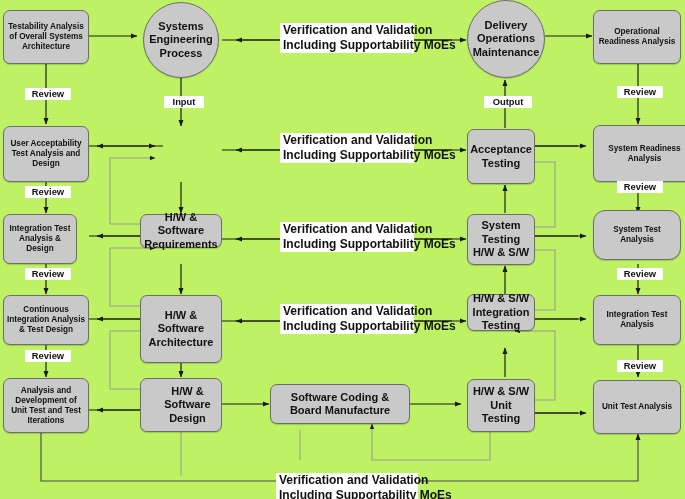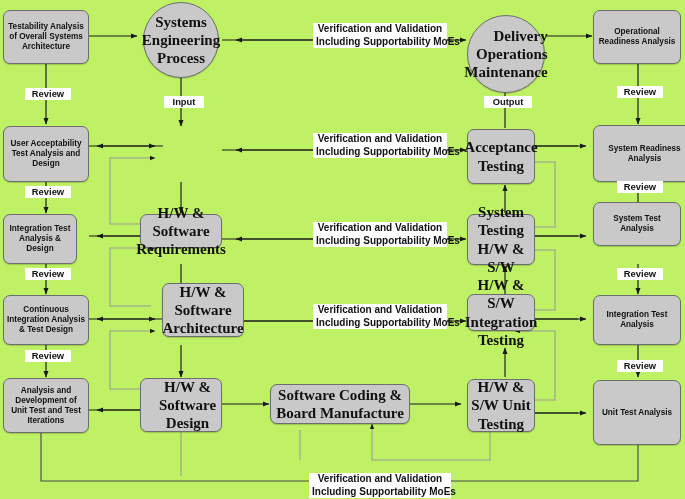--- a/index.html
+++ b/index.html
@@ -39,33 +39,33 @@
     line-height: 1.22;
     padding: 2px 3px;
     z-index: 2;
     box-shadow: 0 1px 1px rgba(0,0,0,0.18);
   }
   .node.circle {
     border-radius: 50%;
     padding: 0 6px;
   }
   .t-sm  { font-size: 8.2px; }
-  .t-md  { font-size: 15px; font-family: Liberation Serif, serif; }
+  .t-md  { font-size: 11px; }
   .edge-label {
     position: absolute;
     color: #111111;
     font-weight: bold;
     font-size: 9.4px;
     text-align: center;
     background: #ffffff;
     line-height: 1.25;
     z-index: 3;
     white-space: nowrap;
   }
-  .edge-label.vv { font-size: 10px; padding: 0 3px; margin-left: 33px; }
+  .edge-label.vv { font-size: 12px; padding: 0 3px; }
   .edge-label.small { font-size: 9.4px; padding: 0 2px; }
 </style>
 </head>
 <body>
 
 <div id="diagram-root">
 
   <svg id="svg-layer" viewBox="0 0 685 499">
     <defs>
       <marker id="ah" markerWidth="7" markerHeight="7" refX="6.2" refY="2.6" orient="auto" markerUnits="userSpaceOnUse">
@@ -173,45 +173,45 @@
 
   <div class="node t-sm" style="left:3px;  top:295px; width:86px; height:50px;">Continuous Integration Analysis &amp; Test Design</div>
 
   <div class="node t-sm" style="left:3px;  top:378px; width:86px; height:55px;">Analysis and Development of Unit Test and Test Iterations</div>
 
   <div class="node circle t-md" style="left:143px; top:2px; width:76px; height:76px;">Systems Engineering Process</div>
 
 
   <div class="node t-md" style="left:140px; top:214px; width:82px; height:34px;">H/W &amp; Software Requirements</div>
 
-  <div class="node t-md" style="left:140px; top:283px; width:82px; height:54px;margin-left:22px;">H/W &amp; Software Architecture</div>
+  <div class="node t-md" style="left:140px; top:295px; width:82px; height:68px;">H/W &amp; Software Architecture</div>
 
   <div class="node t-md" style="left:140px; top:378px; width:82px; height:54px;padding-left:16px;">H/W &amp; Software Design</div>
 
   <div class="node t-md" style="left:270px; top:384px; width:140px; height:40px;">Software Coding &amp; Board Manufacture</div>
 
-  <div class="node circle t-md" style="left:467px; top:15px; width:78px; height:78px;text-align:right;">Delivery Operations Maintenance</div>
+  <div class="node circle t-md" style="left:467px; top:0; width:78px; height:78px;">Delivery Operations Maintenance</div>
 
   <div class="node t-md" style="left:467px; top:129px; width:68px; height:55px;">Acceptance Testing</div>
 
   <div class="node t-md" style="left:467px; top:214px; width:68px; height:51px;">System Testing H/W &amp; S/W</div>
 
   <div class="node t-md" style="left:467px; top:294px; width:68px; height:37px;">H/W &amp; S/W Integration Testing</div>
 
   <div class="node t-md" style="left:467px; top:379px; width:68px; height:53px;">H/W &amp; S/W Unit Testing</div>
 
   <div class="node t-sm" style="left:593px; top:10px; width:88px; height:54px;">Operational Readiness Analysis</div>
 
   <div class="node t-sm" style="left:593px; top:125px; width:103px; height:57px;">System Readiness Analysis</div>
 
-  <div class="node t-sm" style="left:593px; top:202px; width:88px; height:44px;">System Test Analysis</div>
+  <div class="node t-sm" style="left:593px; top:210px; width:88px; height:50px;border-radius:12px;">System Test Analysis</div>
 
   <div class="node t-sm" style="left:593px; top:295px; width:88px; height:50px;">Integration Test Analysis</div>
 
-  <div class="node t-sm" style="left:593px; top:380px; width:88px; height:65px;">Unit Test Analysis</div>
+  <div class="node t-sm" style="left:593px; top:380px; width:88px; height:54px;">Unit Test Analysis</div>
 
   <div class="edge-label vv" style="left:280px; top:23px; width:128px;">
     <div>Verification and Validation</div>
     <div>Including Supportability MoEs</div>
   </div>
 
   <div class="edge-label vv" style="left:280px; top:133px; width:128px;">
     <div>Verification and Validation</div>
     <div>Including Supportability MoEs</div>
   </div>

